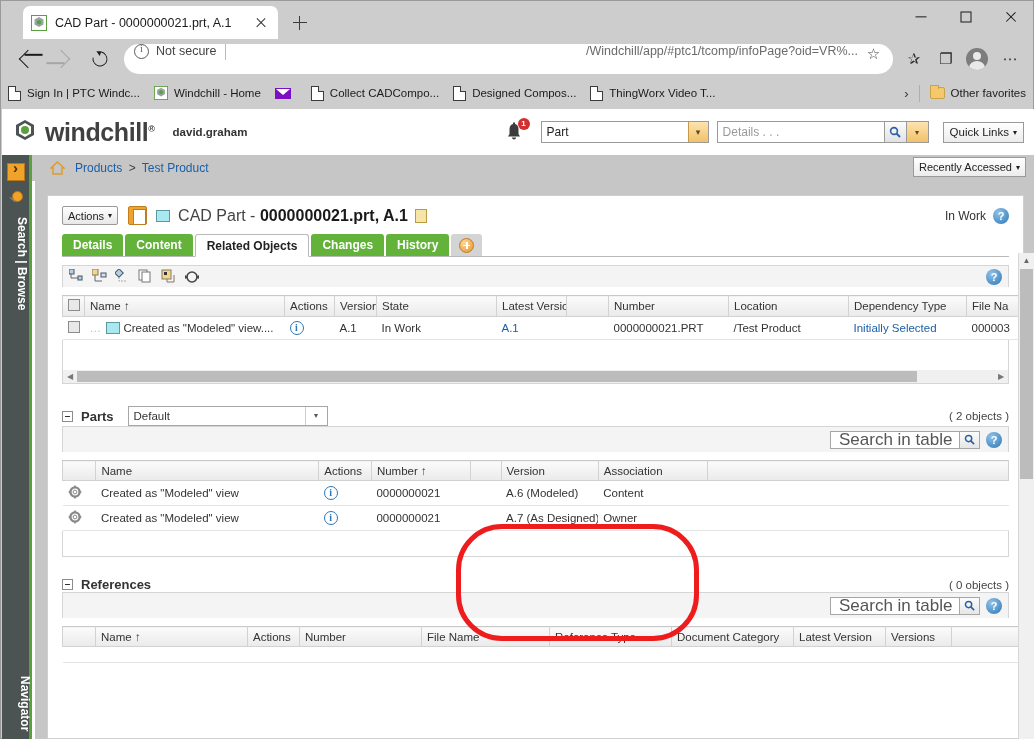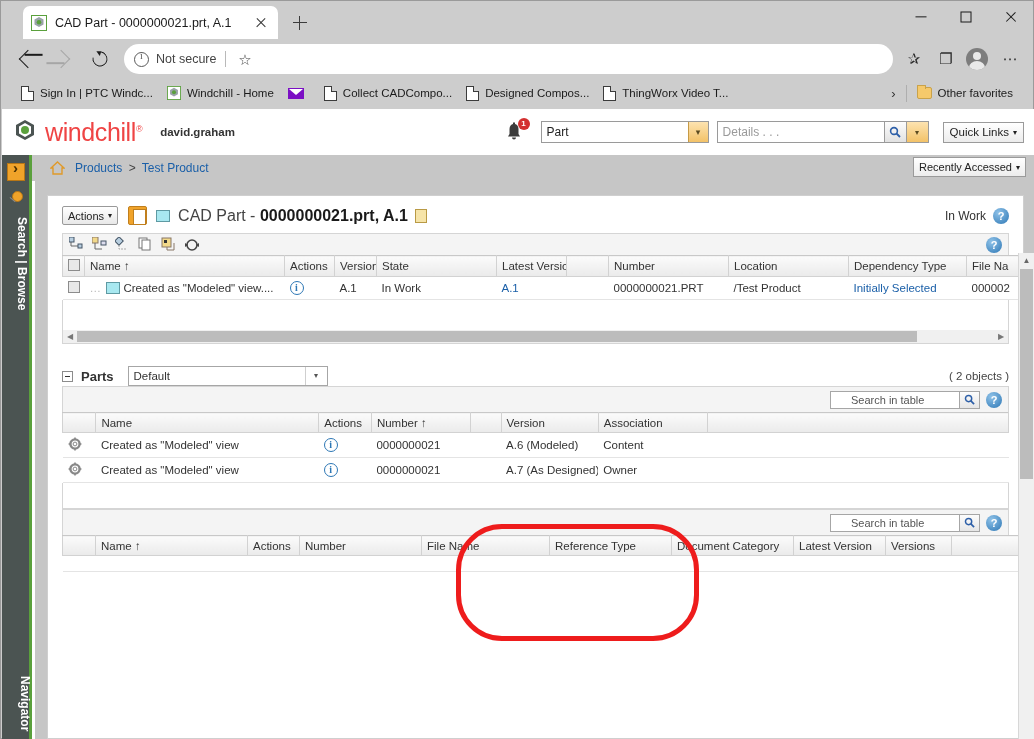--- a/index.html
+++ b/index.html
@@ -66,21 +66,21 @@
   }
   .reload { position:absolute; left:50%; top:50%; width:15px; height:15px;
             border:1.6px solid #1b1b1b; border-radius:50%;
             border-top-color:transparent; transform:translate(-50%,-50%) rotate(-35deg); }
   .reload::after { content:""; position:absolute; left:8px; top:-2px;
                    border-left:4px solid #1b1b1b; border-top:3px solid transparent;
                    border-bottom:3px solid transparent; }
 
   .urlbox {
     flex:1; height:30px; background:#fff; border-radius:15px; display:flex;
-    align-items:center; padding:0 10px; margin:0 4px; min-width:0;
+    align-items:flex-start; padding:0 10px; margin:0 4px; min-width:0;
   }
   .info-ico { width:15px; height:15px; border:1.3px solid #5a5a5a; border-radius:50%;
               flex:0 0 15px; position:relative; margin-right:7px; }
   .info-ico::after { content:"i"; position:absolute; left:0; right:0; top:-2.5px;
                      text-align:center; font-size:10px; color:#5a5a5a;
                      font-family:"Liberation Serif", serif; }
   .notsecure { font-size:12.5px; color:#444; white-space:nowrap; }
   .urlsep { width:1px; height:16px; background:#b9b9b9; margin:0 9px; flex:0 0 1px; }
   .urltext { flex:1; font-size:12.5px; color:#6b6b6b; text-align:right;
              white-space:nowrap; overflow:hidden; text-overflow:ellipsis; padding-right:6px; }
@@ -91,21 +91,21 @@
              text-align:center; line-height:30px; font-size:15px; color:#2b2b2b; margin-left:2px; }
   .avatar { width:22px; height:22px; border-radius:50%; background:#7d7d7d; flex:0 0 22px;
             margin:0 5px; position:relative; overflow:hidden; }
   .avatar::before { content:""; position:absolute; left:50%; top:3.5px; width:8px; height:8px;
                     border-radius:50%; background:#e9e9e9; transform:translateX(-50%); }
   .avatar::after { content:""; position:absolute; left:50%; top:13px; width:16px; height:13px;
                    border-radius:50% 50% 0 0; background:#e9e9e9; transform:translateX(-50%); }
 
   
   .bmbar { height:28px; background:#cdcdcd; display:flex; align-items:center;
-           padding:0 20px; font-size:11.5px; color:#1b1b1b; }
+           padding:0 7px; font-size:11.5px; color:#1b1b1b; }
   .bm { display:flex; align-items:center; margin-right:14px; white-space:nowrap; }
   .bm-ico { width:13px; height:15px; flex:0 0 13px; margin-right:6px; position:relative; }
   .doc-ico { border:1.2px solid #3b3b3b; background:#fff; }
   .doc-ico::after { content:""; position:absolute; right:-1px; top:-1px; width:5px; height:5px;
                     background:#cdcdcd; border-left:1.2px solid #3b3b3b;
                     border-bottom:1.2px solid #3b3b3b; }
   .mail-ico { width:16px; height:11px; background:#7b0fc4; flex:0 0 16px; position:relative;
               margin-right:6px; }
   .mail-ico::after { content:""; position:absolute; left:1px; top:1px;
                      border-left:7px solid transparent; border-right:7px solid transparent;
@@ -121,21 +121,21 @@
                         border-radius:1px 1px 0 0; }
 
   
   .viewport { position:absolute; left:1px; top:108px; width:1032px; height:630px;
               background:#fff; overflow:hidden; }
 
   
   .wc-header { height:46px; background:#fff; display:flex; align-items:center;
                padding:0 10px; position:relative; }
   .logo-mark { width:26px; height:26px; flex:0 0 26px; margin-right:7px; position:relative; }
-  .logo-text { font-size:25px; color:#ef4444; font-weight:400; letter-spacing:-0.4px; }
+  .logo-text { font-size:25px; color:#404040; font-weight:700; letter-spacing:-0.4px; }
   .logo-text sup { font-size:9px; vertical-align:super; }
   .username { font-size:11.5px; color:#333; margin-left:18px; font-weight:bold; }
 
   .hdr-right { margin-left:auto; display:flex; align-items:center; }
   .bell { width:22px; height:24px; position:relative; margin-right:14px; }
   .bell-badge { position:absolute; right:-3px; top:-2px; background:#d32f2f; color:#fff;
                 font-size:8px; width:12px; height:12px; border-radius:50%;
                 line-height:12px; text-align:center; font-weight:bold; }
   .sel-box { width:168px; height:22px; border:1px solid #9a9a9a; background:#fff;
              display:flex; align-items:center; font-size:12px; padding-left:5px; color:#222; }
@@ -223,21 +223,21 @@
 
   .sublinks { margin-top:8px; font-size:12px; color:#1a5fa8; font-weight:bold; }
   .sublinks .div { color:#888; margin:0 4px; font-weight:normal; }
 
   
   .tbl-toolbar { margin-top:8px; height:22px; border:1px solid #d5d5d5; border-bottom:none;
                  background:#f4f4f4; display:flex; align-items:center; padding:0 6px; }
   .tb-ico { width:16px; height:15px; margin-right:7px; position:relative; }
   .tb-help { margin-left:auto; }
 
-  table.wt { width:100%; border-collapse:collapse; font-size:11.5px; table-layout:fixed; }
+  table.wt { width:100%; border-collapse:collapse; font-size:11.5px; table-layout:fixed;margin-top:8px; }
   table.wt th { background:linear-gradient(#fbfbfb,#eaeaea); border:1px solid #d2d2d2;
                 border-top:1px solid #c8c8c8; text-align:left; font-weight:normal;
                 color:#333; padding:3px 5px; height:20px; white-space:nowrap; overflow:hidden; }
   table.wt td { border-bottom:1px solid #e4e4e4; padding:4px 5px; color:#333;
                 white-space:nowrap; overflow:hidden; height:22px; }
   table.wt td.lnk, table.wt td .lnk { color:#1a5fa8; }
   .chk { width:12px; height:12px; border:1px solid #8c8c8c; background:#e8e8e8; display:inline-block; }
   .i-ico { width:14px; height:14px; border-radius:50%; border:1.3px solid #2d77b5;
            color:#2d77b5; font-size:10px; font-weight:bold; text-align:center;
            line-height:12px; display:inline-block; font-family:"Liberation Serif", serif; }
@@ -260,21 +260,21 @@
   .sect-select { width:200px; height:20px; border:1px solid #a6a6a6; background:#fff;
                  margin-left:14px; display:flex; align-items:center; font-size:11.5px;
                  padding-left:5px; color:#333; }
   .sect-select .caret { margin-left:auto; width:22px; text-align:center; font-size:8px;
                         color:#555; border-left:1px solid #cfcfcf; line-height:18px; }
   .sect-count { margin-left:auto; font-size:11.5px; color:#444; }
 
   .searchrow { height:26px; border:1px solid #d5d5d5; border-bottom:none; background:#f4f4f4;
                display:flex; align-items:center; justify-content:flex-end; padding:0 6px; }
   .sit { width:130px; height:18px; border:1px solid #a6a6a6; background:#fff;
-         font-size:11px; color:#555; padding-left:20px; display:flex; align-items:center; }
+         font-size:17px; color:#555; padding-left:8px; display:flex; align-items:center; }
   .sit-btn { width:20px; height:18px; border:1px solid #a6a6a6; border-left:none;
              background:linear-gradient(#fcfcfc,#e6e6e6); display:flex;
              align-items:center; justify-content:center; margin-right:6px; }
 
   
   .annot { position:absolute; border:5px solid #ee1c1c; border-radius:46px;
            pointer-events:none; }
 
   
   .vscroll { position:absolute; right:0; top:72px; width:16px; bottom:0; background:#f0f0f0;
@@ -322,20 +322,21 @@
         <span class="arrow-r"></span>
       </div>
     <div class="navbtn">
         <span class="reload"></span>
       </div>
 
     <div class="urlbox">
       <span class="info-ico"></span>
       <span class="notsecure">Not secure</span>
       <span class="urlsep"></span>
+      <span class="urltext">/Windchill/app/#ptc1/tcomp/infoPage?oid=VR%...</span>
       <span class="star">☆</span>
     </div>
 
     <div class="navicon">✰</div>
     <div class="navicon">❐</div>
     <div class="avatar"></div>
     <div class="navicon">⋯</div>
   </div>
 
   <div class="bmbar">
@@ -458,20 +459,30 @@
             <span style="margin-left:4px;font-size:8px">▾</span>
           </div>
           <span class="obj-ico"></span>
           <span class="cube-ico"></span>
           <span class="page-title"><span>CAD Part - </span><b>0000000021.prt, A.1</b></span>
           <span class="title-doc"></span>
           <span class="inwork">In Work</span>
           <span class="help-ico" style="margin-left:7px">?</span>
         </div>
 
+        <div class="tabs">
+          <div class="wtab">Details</div>
+          <div class="wtab">Content</div>
+          <div class="wtab active">Related Objects</div>
+          <div class="wtab">Changes</div>
+          <div class="wtab">History</div>
+          <div class="wtab plus">
+            <span class="plus-circle"></span>
+          </div>
+        </div>
 
 
         <div class="tbl-toolbar">
           <span class="tb-ico">
             <svg width="16" height="15" viewBox="0 0 16 15">
                 <path d="M2 2 L2 9 L9 9" stroke="#666" fill="none"></path>
                 <rect x="0" y="0" width="5" height="5" fill="#b9cfe0" stroke="#456"></rect>
                 <rect x="9" y="7" width="4" height="4" fill="#b9cfe0" stroke="#456"></rect>
               </svg>
           </span>
@@ -550,21 +561,21 @@
                 <span>Created as "Modeled" view....</span>
               </td>
               <td><span class="i-ico">i</span></td>
               <td>A.1</td>
               <td>In Work</td>
               <td class="lnk">A.1</td>
               <td></td>
               <td>0000000021.PRT</td>
               <td>/Test Product</td>
               <td class="lnk">Initially Selected</td>
-              <td>000002</td>
+              <td>000003</td>
             </tr>
           </tbody>
         </table>
         <div style="height:30px;border-left:1px solid #d5d5d5;border-right:1px solid #d5d5d5;"></div>
 
         <div class="hscroll">
           <span class="hs-arrow">◀</span>
           <span class="thumb"></span>
           <span class="hs-arrow" style="margin-left:auto">▶</span>
         </div>
@@ -659,20 +670,25 @@
               <td>0000000021</td>
               <td></td>
               <td>A.7 (As Designed)</td>
               <td>Owner</td>
               <td></td>
             </tr>
           </tbody>
         </table>
         <div style="height:26px;border:1px solid #d5d5d5;border-top:none;background:#fff"></div>
 
+        <div class="sect" style="margin-top:20px">
+          <span class="expander"></span>
+          <span class="sect-title">References</span>
+          <span class="sect-count">( 0 objects )</span>
+        </div>
 
         <div class="searchrow">
           <div class="sit">
             <span>Search in table</span>
           </div>
           <div class="sit-btn">
             <svg width="11" height="11" viewBox="0 0 12 12">
                 <circle cx="5" cy="5" r="3.4" fill="none" stroke="#2d5fa8" stroke-width="1.6"></circle>
                 <line x1="7.5" y1="7.5" x2="11" y2="11" stroke="#2d5fa8" stroke-width="1.8"></line>
               </svg>

